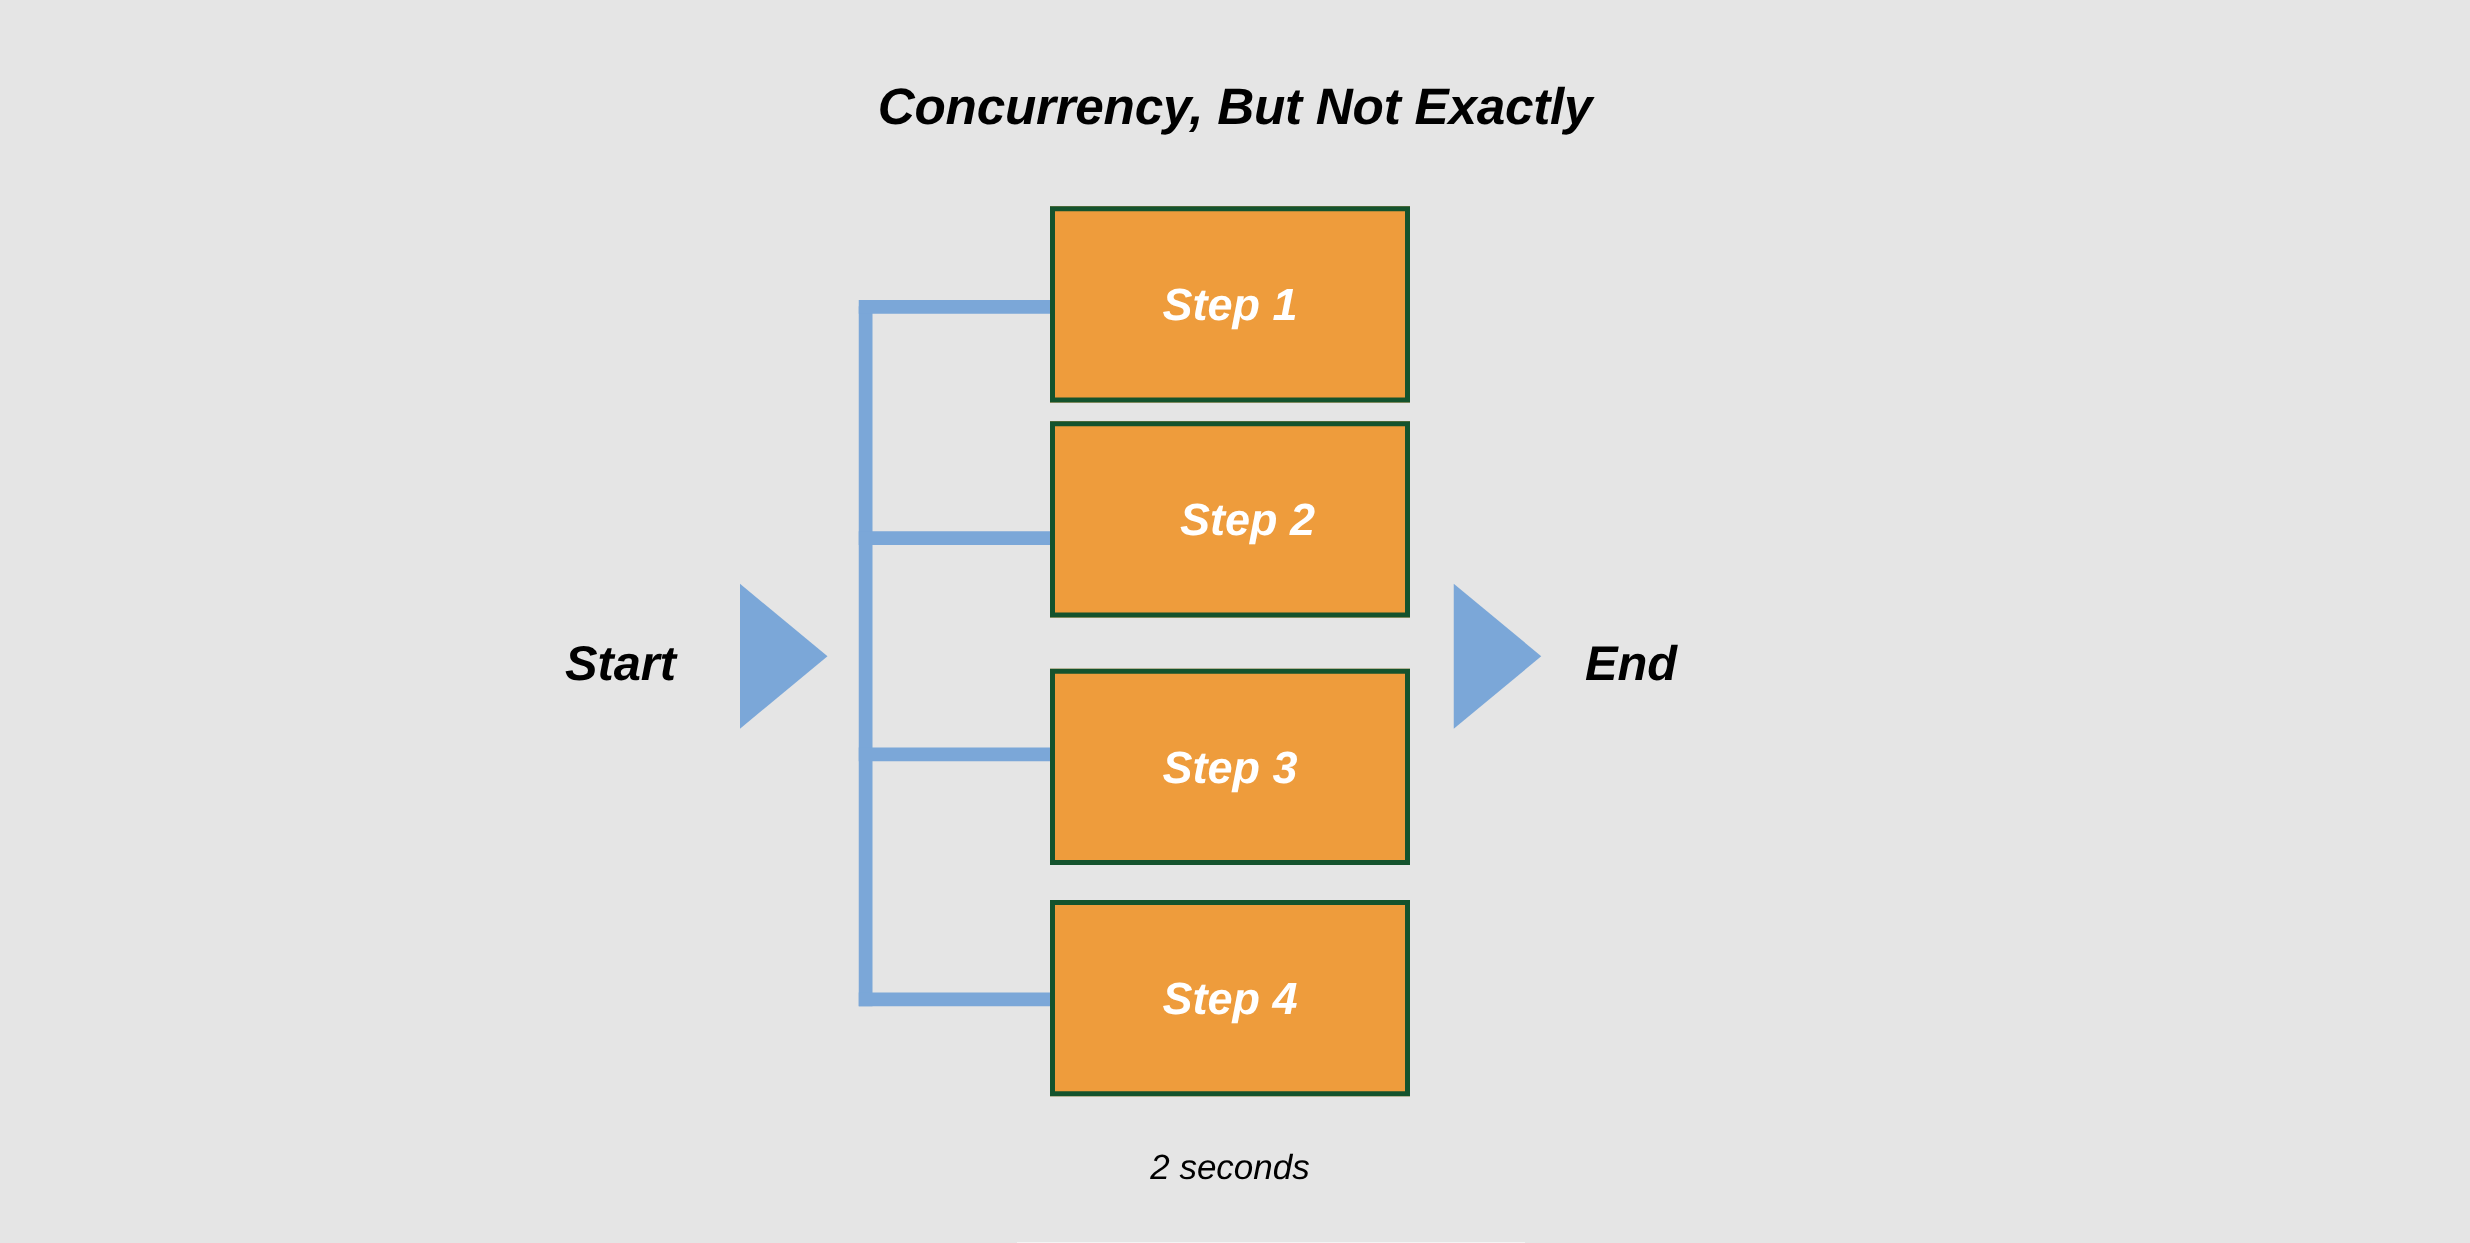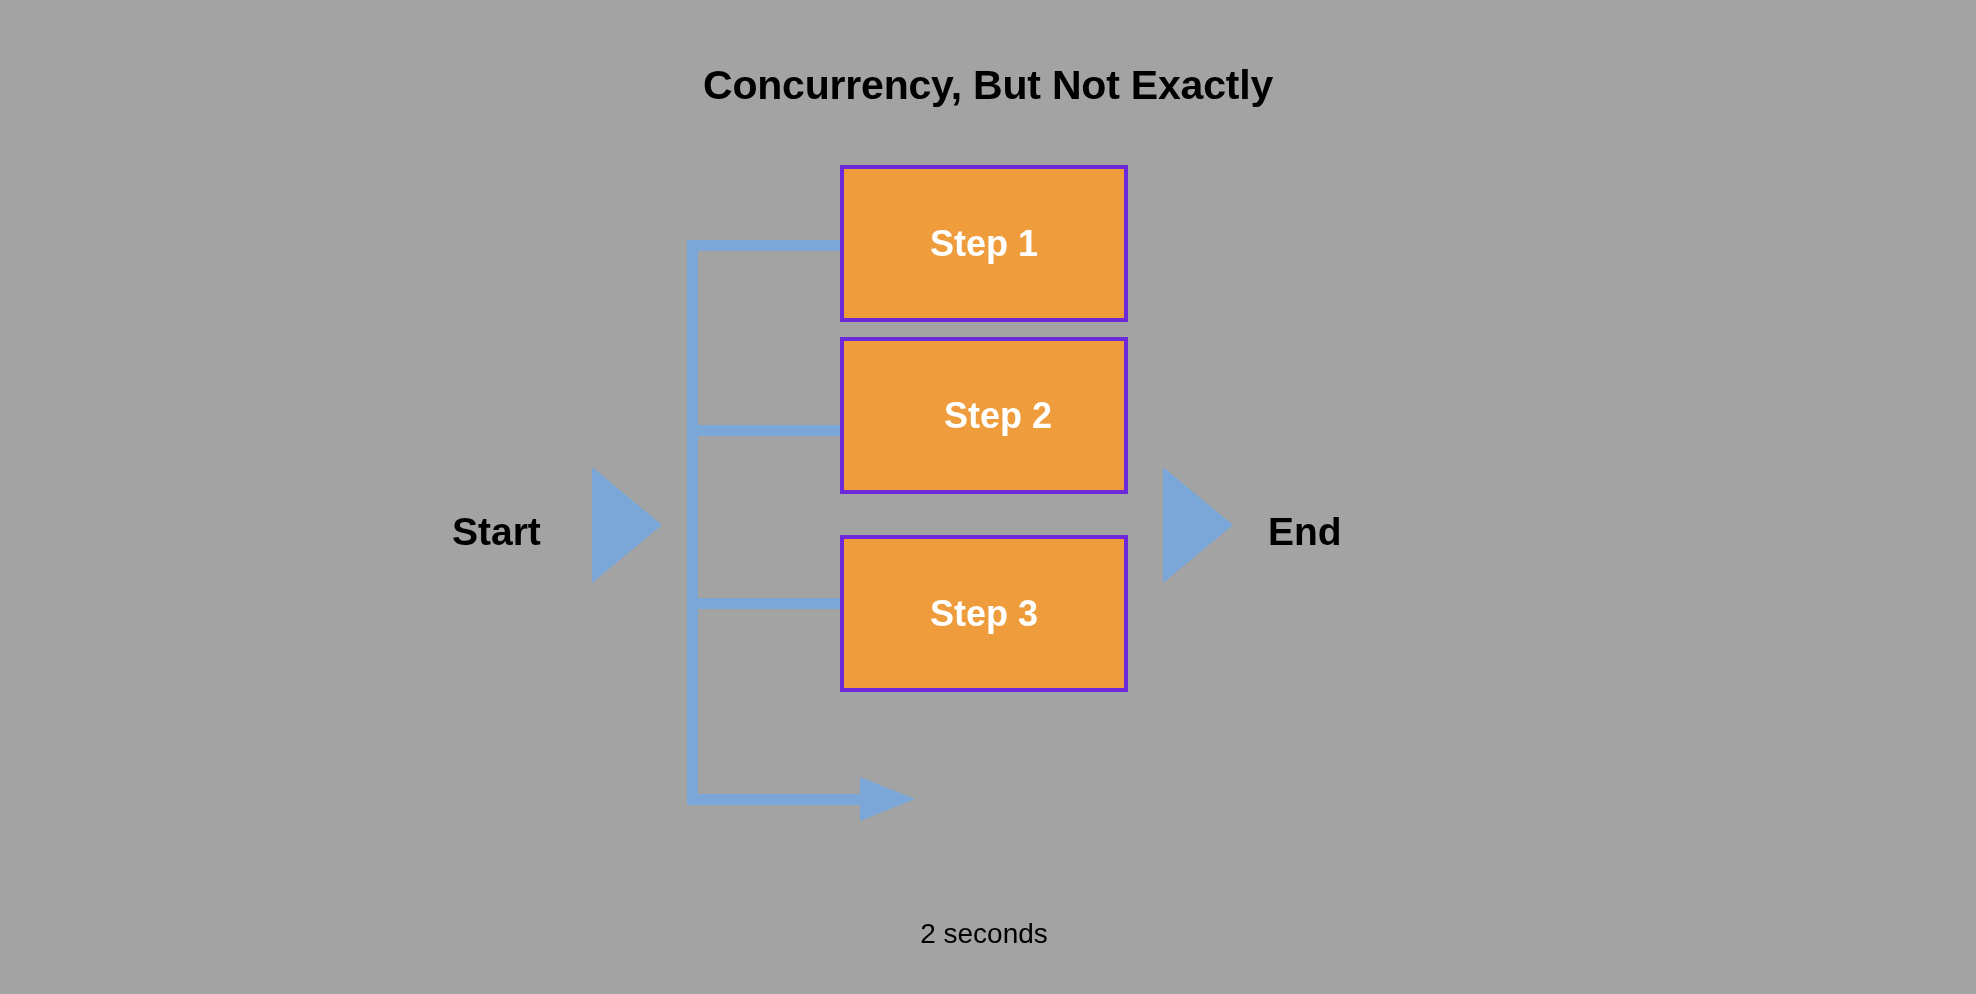--- a/index.html
+++ b/index.html
@@ -8,22 +8,23 @@
     background: #ffffff;
   }
   body {
     font-family: "Liberation Sans", sans-serif;
     -webkit-font-smoothing: antialiased;
   }
   #canvas {
     position: relative;
     width: 1976px;
     height: 994px;
-    background: #a3a3a3;
+    background: #e5e5e5;
     overflow: hidden;
+    font-style: italic;
   }
 
   
   .diagram-title {
     position: absolute;
     left: 0;
     top: 62px;
     width: 1976px;
     text-align: center;
     font-size: 41px;
@@ -95,21 +96,21 @@
     border-left: 55px solid #7BA7D8;
   }
 
   
   .step-box {
     position: absolute;
     left: 840px;
     width: 288px;
     height: 157px;
     background: #EE9C3C;
-    border: 4px solid #6d28d9;
+    border: 4px solid #14532d;
     box-sizing: border-box;
     display: flex;
     align-items: center;
     justify-content: center;
   }
   .step-label {
     font-size: 36px;
     font-weight: bold;
     color: #ffffff;
     white-space: nowrap;
@@ -165,19 +166,22 @@
   </div>
 
   <div class="step-box" style="top:337px;padding-left:28px;">
     <span class="step-label">Step 2</span>
   </div>
 
   <div class="step-box" style="top:535px;">
     <span class="step-label">Step 3</span>
   </div>
 
+  <div class="step-box" style="top:720px;">
+    <span class="step-label">Step 4</span>
+  </div>
 
   <div class="endpoint-triangle triangle-end"></div>
   <div class="endpoint-label label-end">End</div>
 
   <div class="caption">2 seconds</div>
 
 </div>
 
 </body></html>

